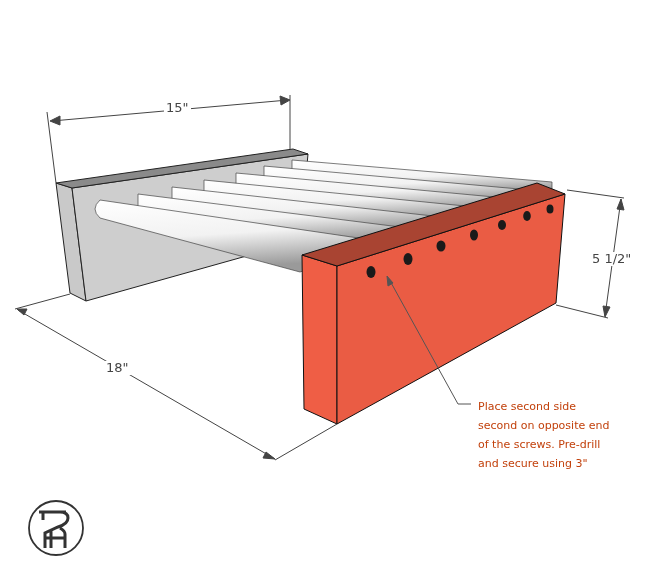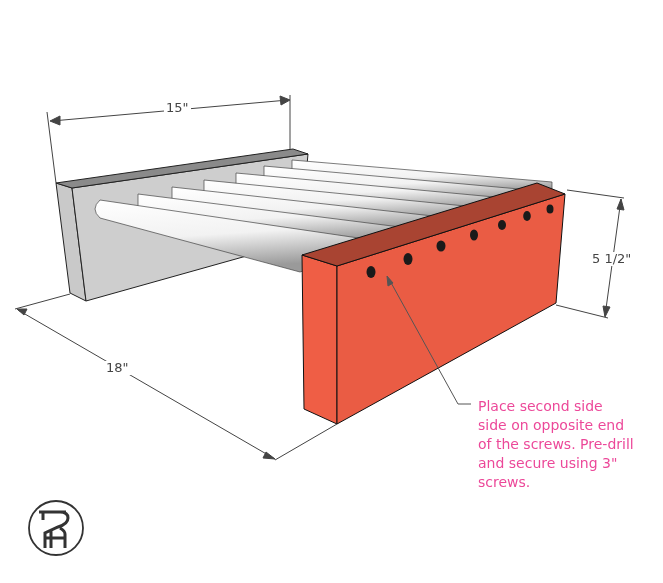--- a/index.html
+++ b/index.html
@@ -1,19 +1,19 @@
 <!DOCTYPE html>
 <html><head>
 <meta charset="utf-8">
 <style>
   html, body { margin:0; padding:0; background:#ffffff; }
   body { width:663px; height:583px; position:relative; overflow:hidden; font-family:"DejaVu Sans", sans-serif; }
   svg { position:absolute; left:0; top:0; }
   .dim-label { position:absolute; font-family:"DejaVu Sans", sans-serif; font-size:13px; color:#444; background:#fff; padding:0 2px; line-height:14px; }
-  .note { position:absolute; left:478px; top:397px; width:180px; font-family:"DejaVu Sans", sans-serif; font-size:14px; line-height:19px; color:#ec4899; }
+  .note { position:absolute; left:478px; top:397px; width:180px; font-family:"DejaVu Sans", sans-serif; font-size:11px; line-height:19px; color:#c2410c; }
   .note span { display:block; white-space:nowrap; }
 </style>
 </head>
 <body>
 
 <svg width="663" height="583" viewBox="0 0 663 583">
 
   <g>
     <polygon points="56,183 72,188 86,301 70,293" fill="#C9C9C9" stroke="#222" stroke-width="1"></polygon>
     <polygon points="72,188 308,154 300,240 250,255 86,301" fill="#CECECE" stroke="#222" stroke-width="1"></polygon>
@@ -101,17 +101,16 @@
     <path d="M39,512 L66,512 M43,512 L43,520 M60,512 Q68,512 68,518 Q68,524 58,527 L45,533 L45,548 M51,531 L51,548 M60,528 Q65,531 65,534 L65,548 M45,538 L65,538" stroke-width="3"></path>
   </g>
 </svg>
 
 <div class="dim-label" style="left:164px;top:101px;">15"</div>
 <div class="dim-label" style="left:104px;top:361px;">18"</div>
 <div class="dim-label" style="left:590px;top:252px;">5 1/2"</div>
 
 <div class="note">
   <span>Place second side</span>
-  <span>side on opposite end</span>
+  <span>second on opposite end</span>
   <span>of the screws. Pre-drill</span>
   <span>and secure using 3"</span>
-  <span>screws.</span>
 </div>
 
 </body></html>

